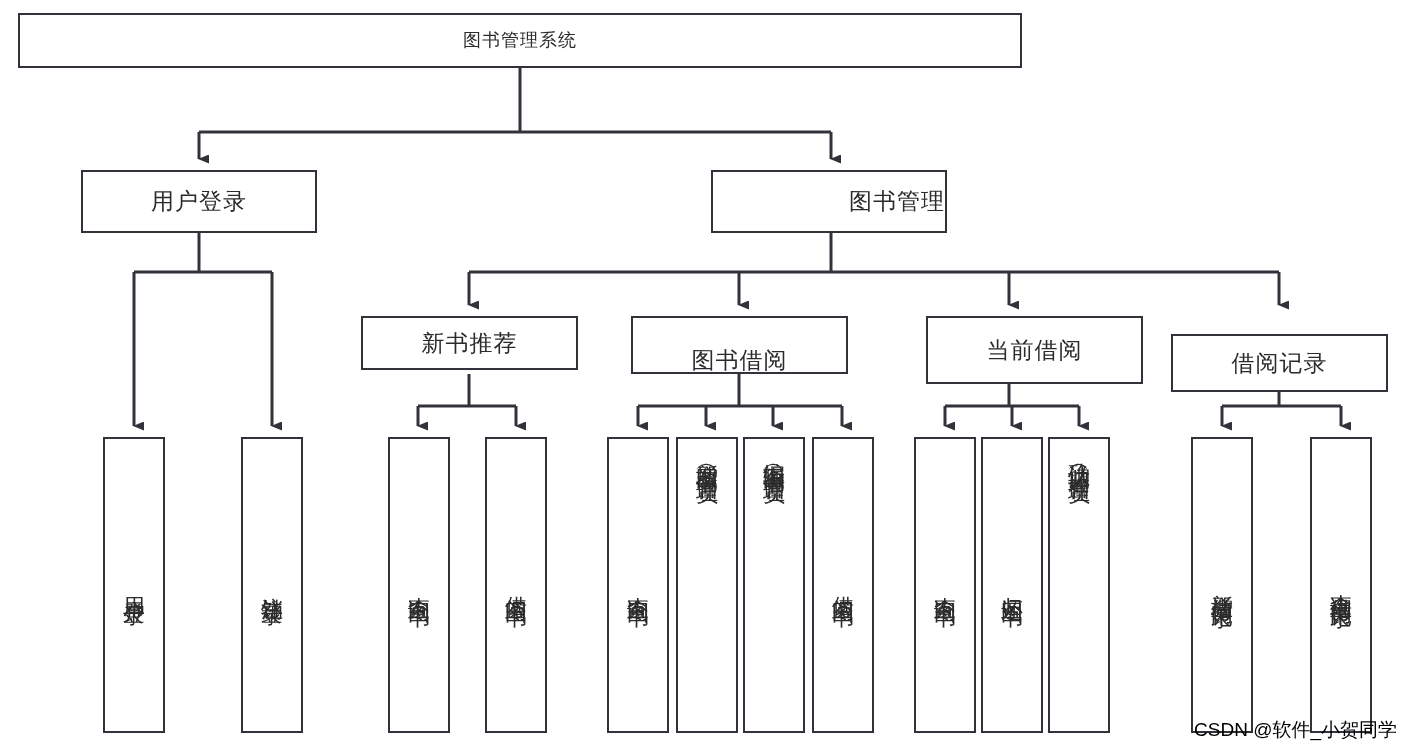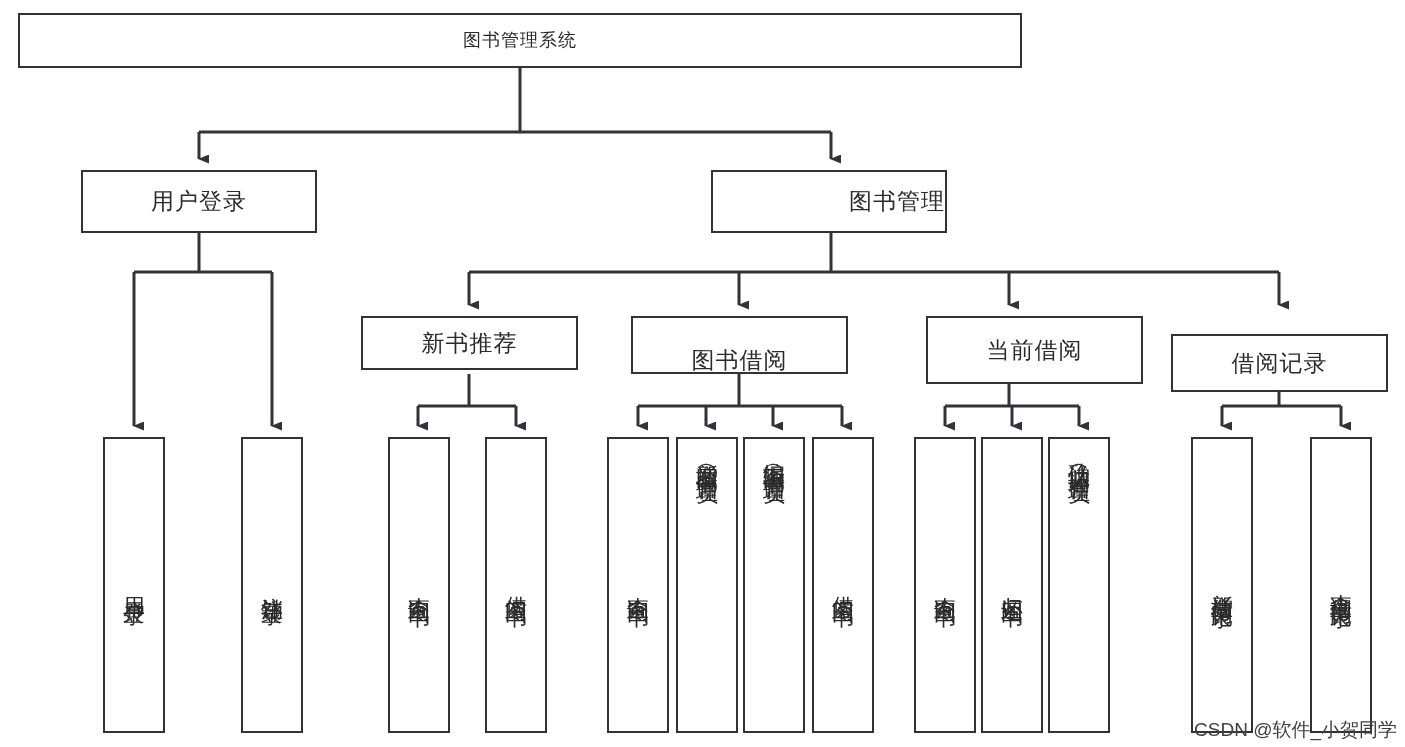--- a/index.html
+++ b/index.html
@@ -67,21 +67,21 @@
   }
   .node.v.center {
     align-items: center;
     padding-top: 0;
   }
   #watermark {
     position: absolute;
     right: 8px;
     bottom: 4px;
     font-size: 19px;
-    color: #404040;
+    color: #000000;
     z-index: 5;
     white-space: nowrap;
     font-family: "Liberation Sans", "DejaVu Sans", sans-serif;
   }
 </style>
 </head>
 <body>
 
 <div id="canvas">
 

